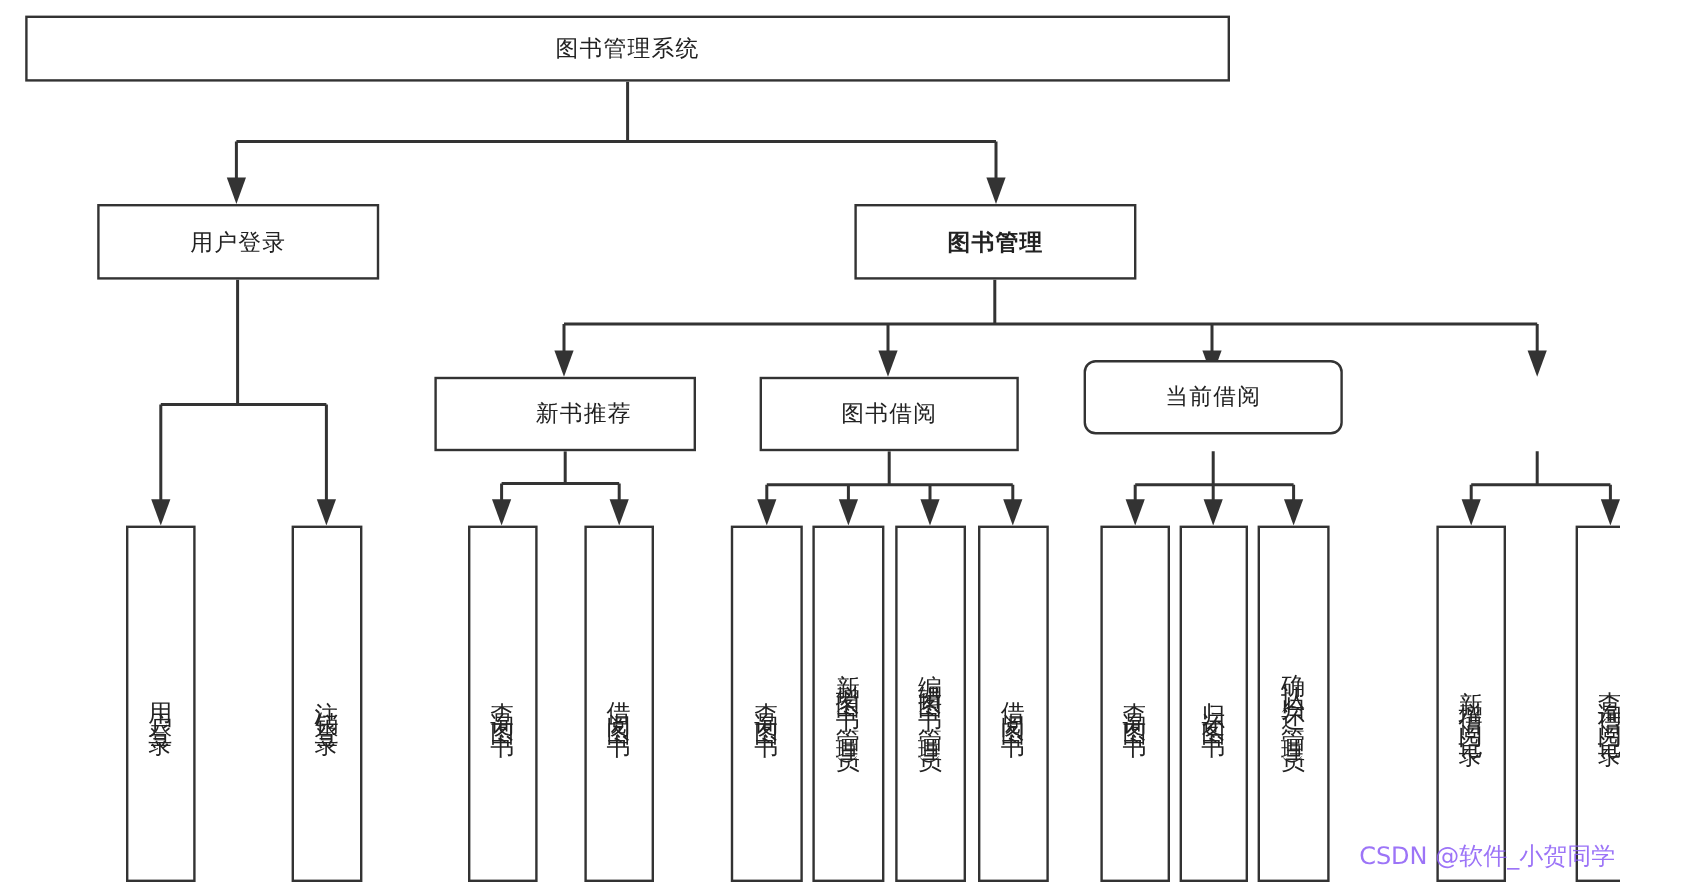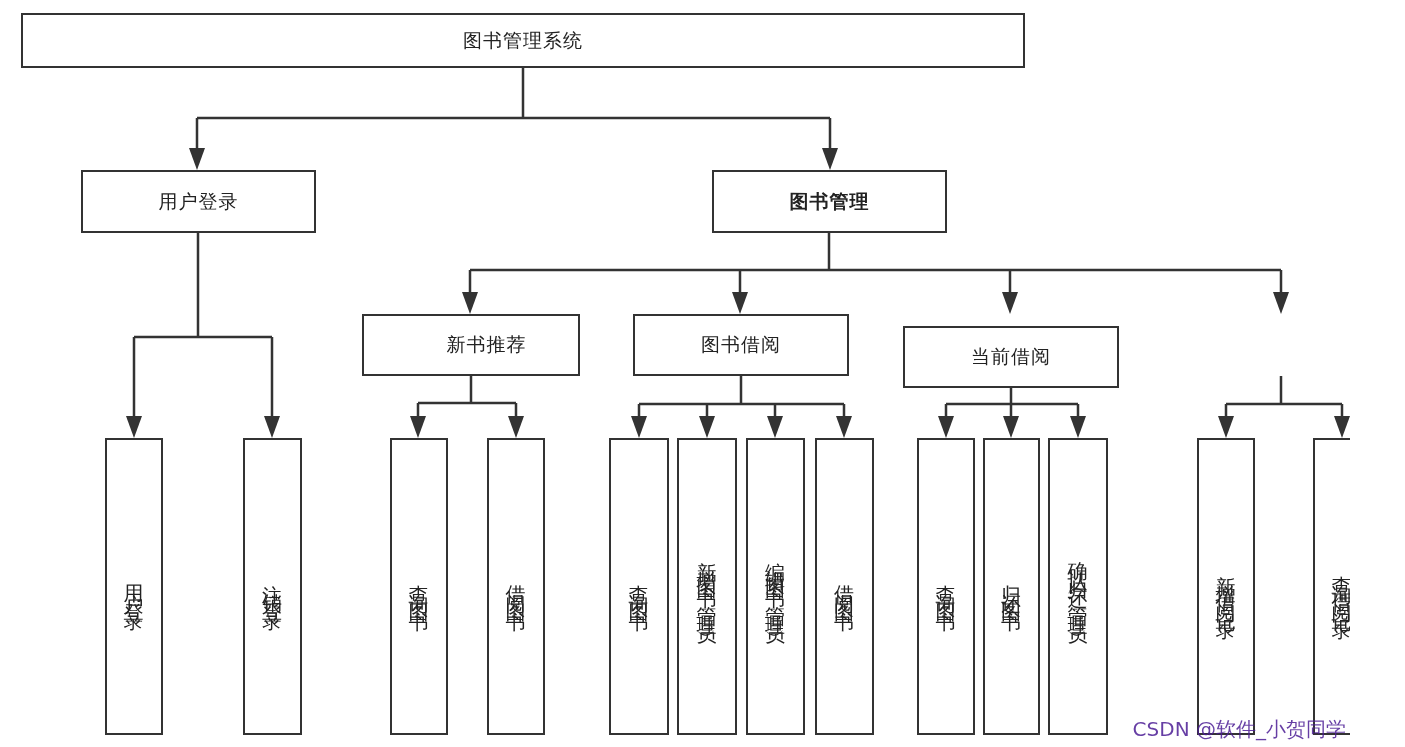--- a/index.html
+++ b/index.html
@@ -13,22 +13,22 @@
   .node{
     position:absolute;background:#ffffff;border:2.5px solid #333333;
     box-sizing:border-box;display:flex;align-items:center;justify-content:center;
   }
   .hbox .label{font-size:19px;letter-spacing:1px;white-space:nowrap;}
   .vbox .label{
     writing-mode:vertical-rl;text-orientation:mixed;
     font-size:20px;letter-spacing:9px;line-height:1.1;white-space:nowrap;
   }
   .watermark{
-    position:absolute;right:4px;bottom:4px;z-index:5;
-    font-size:20px;color:#4c1d95;opacity:0.85;white-space:nowrap;
+    position:absolute;right:4px;bottom:20px;z-index:5;
+    font-size:20px;color:#8b5cf6;opacity:0.85;white-space:nowrap;
   }
 </style>
 </head>
 <body>
 
 <div class="canvas">
 
   <svg class="wires" width="1405" height="747" viewBox="0 0 1405 747">
 
     <g>
@@ -89,21 +89,21 @@
   <div class="node hbox" style="left:712px;top:170px;width:235px;height:63px;font-weight:bold;">
     <span class="label">图书管理</span>
   </div>
 
   <div class="node hbox" style="left:362px;top:314px;width:218px;height:62px;padding-left:31px;">
     <span class="label">新书推荐</span>
   </div>
   <div class="node hbox" style="left:633px;top:314px;width:216px;height:62px;">
     <span class="label">图书借阅</span>
   </div>
-  <div class="node hbox" style="left:903px;top:326px;width:216px;height:62px;">
+  <div class="node hbox" style="left:903px;top:300px;width:216px;height:62px;border-radius:10px;">
     <span class="label">当前借阅</span>
   </div>
 
   <div class="node vbox" style="left:105px;top:438px;width:58px;height:297px;">
     <span class="label">用户登录</span>
   </div>
   <div class="node vbox" style="left:243px;top:438px;width:59px;height:297px;">
     <span class="label">注销登录</span>
   </div>
 

